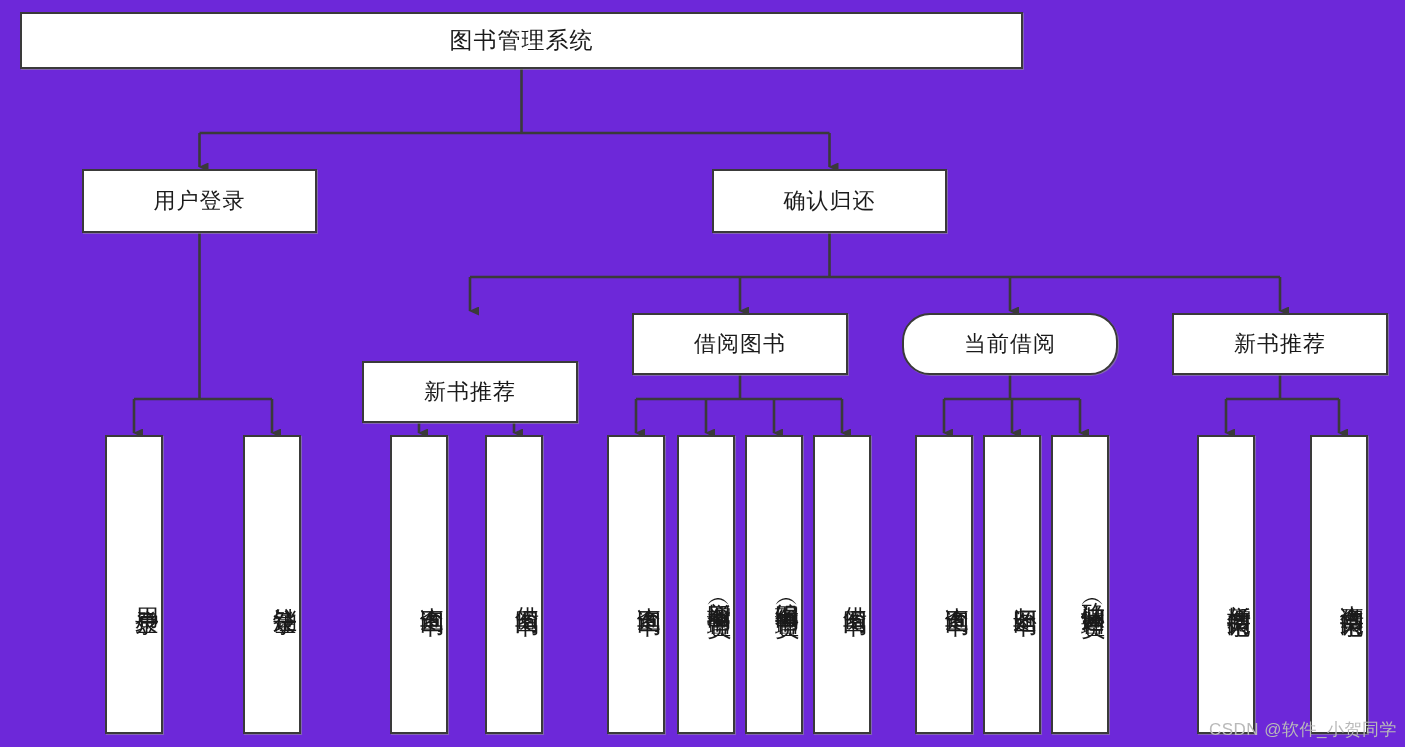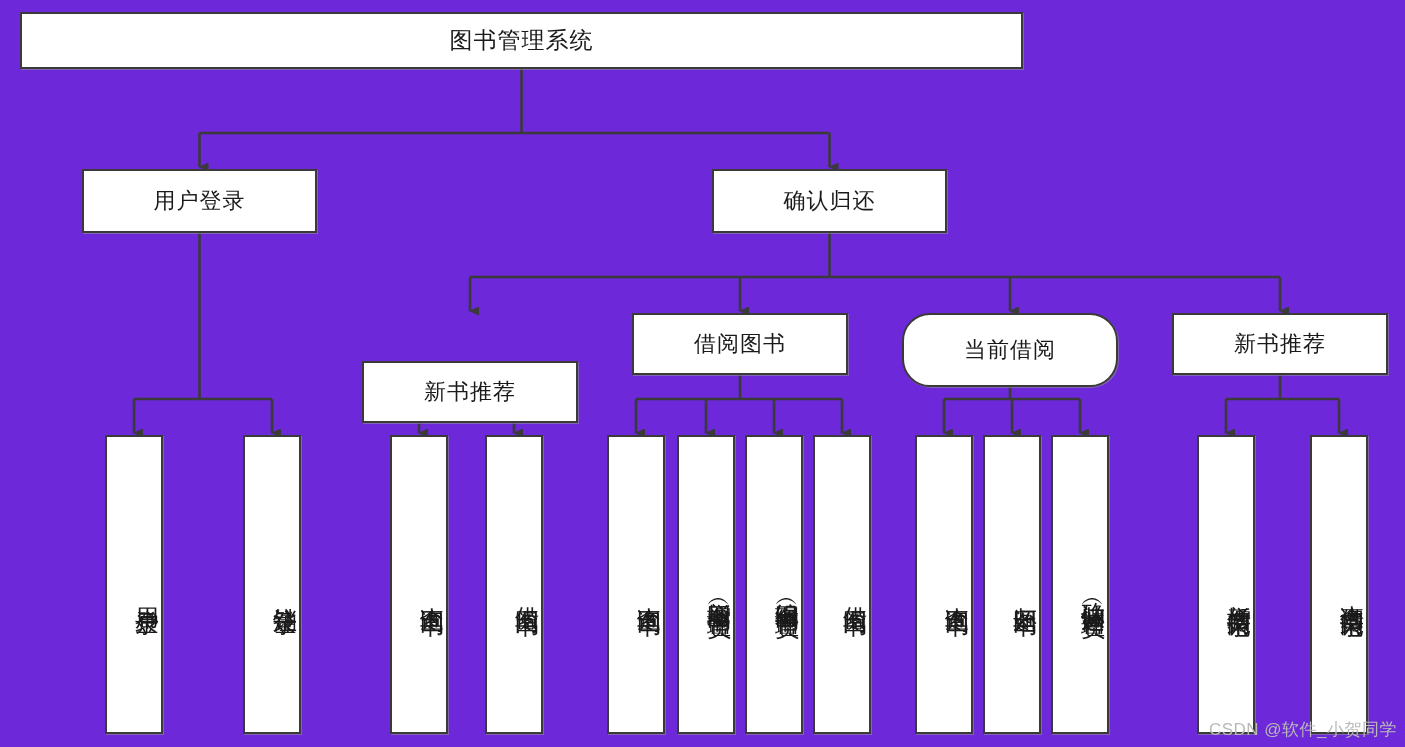--- a/index.html
+++ b/index.html
@@ -129,21 +129,21 @@
       </div>
       <div class="node horizontal" style="left: 712px; top: 169px; width: 235px; height: 64px;">
         <span class="hlabel">确认归还</span>
       </div>
       <div class="node horizontal" style="left: 362px; top: 313px; width: 216px; height: 62px; margin-top: 48px;">
         <span class="hlabel">新书推荐</span>
       </div>
       <div class="node horizontal" style="left: 632px; top: 313px; width: 216px; height: 62px;">
         <span class="hlabel">借阅图书</span>
       </div>
-      <div class="node horizontal" style="left: 902px; top: 313px; width: 216px; height: 74px; border-radius: 28px;">
+      <div class="node horizontal" style="left: 902px; top: 313px; width: 216px; height: 62px; border-radius: 28px;">
         <span class="hlabel">当前借阅</span>
       </div>
       <div class="node horizontal" style="left: 1172px; top: 313px; width: 216px; height: 62px;">
         <span class="hlabel">新书推荐</span>
       </div>
       <div class="node vertical" style="left: 105px; top: 435px; width: 58px; height: 299px;">
         <span class="vlabel">用户登录</span>
       </div>
       <div class="node vertical" style="left: 243px; top: 435px; width: 58px; height: 299px;">
         <span class="vlabel">注销登录</span>

